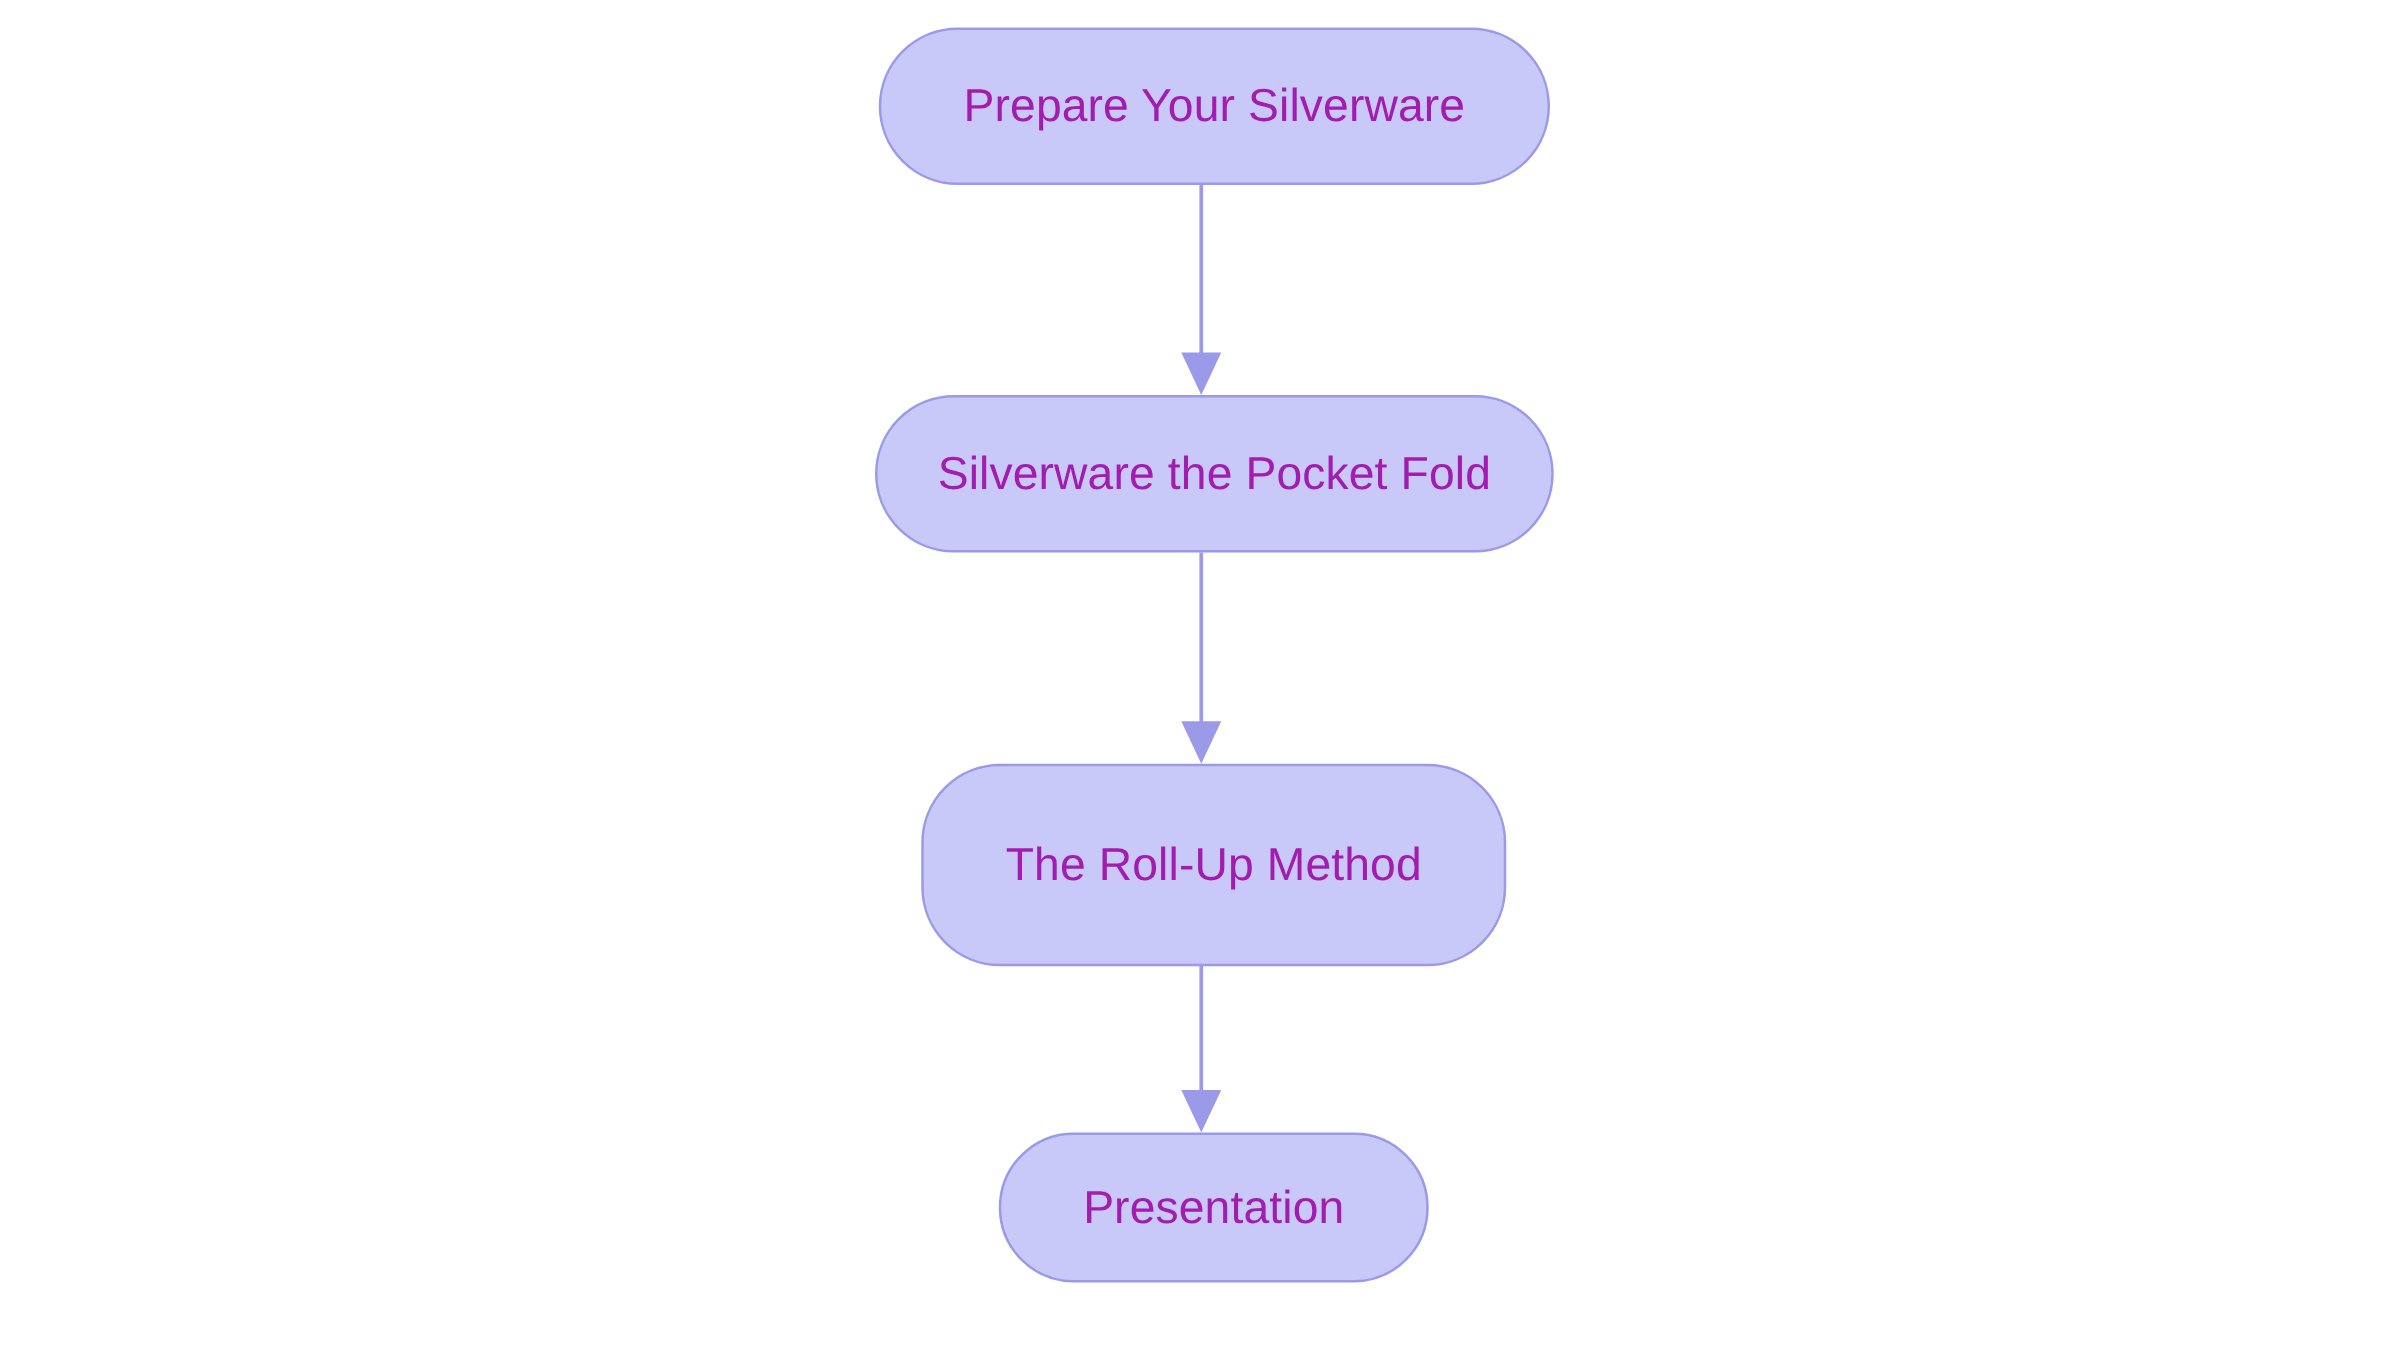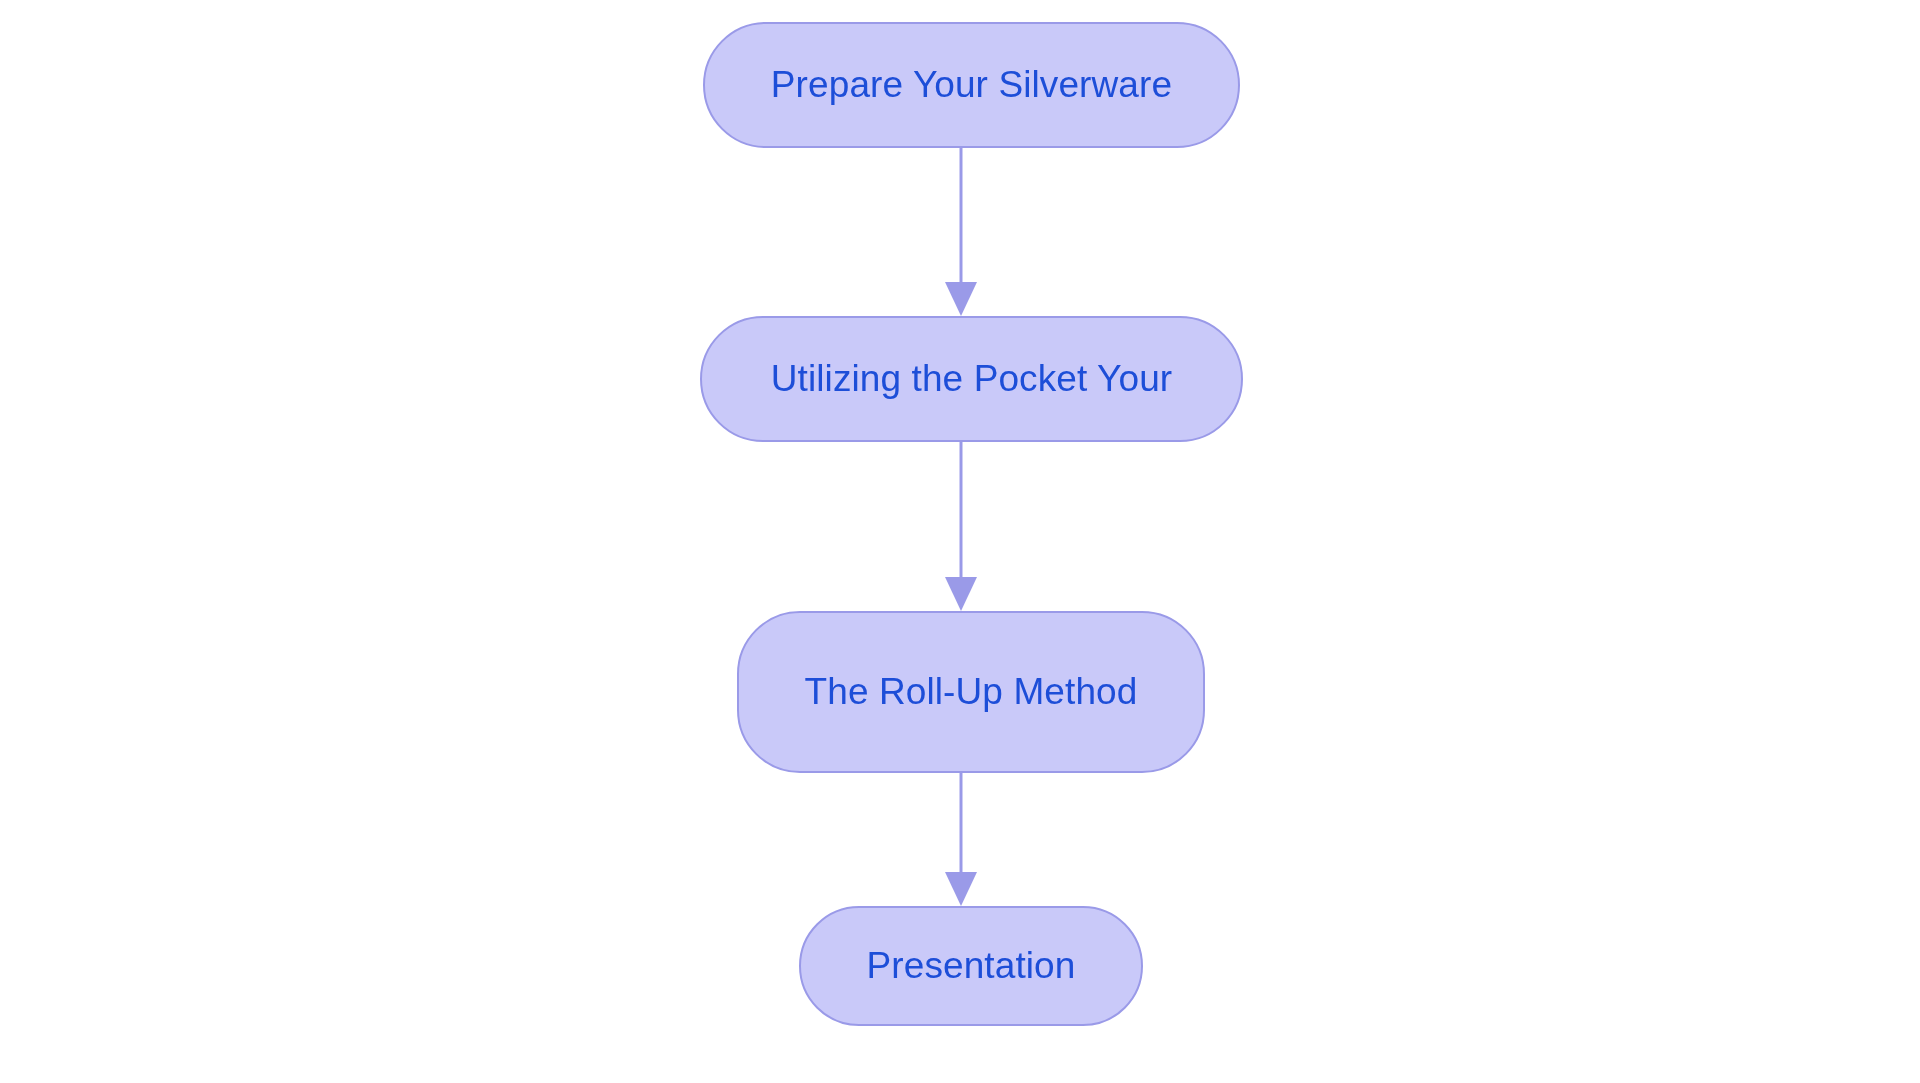--- a/index.html
+++ b/index.html
@@ -27,21 +27,21 @@
     position: absolute;
     box-sizing: border-box;
     background: #c9c9f9;
     border: 2px solid #9a9ae8;
     display: flex;
     align-items: center;
     justify-content: center;
     z-index: 2;
   }
   .node-label {
-    color: #1d4ed8;
+    color: #a21caf;
     font-size: 37px;
     font-weight: 400;
     line-height: 1.1;
     letter-spacing: 0.1px;
     white-space: nowrap;
     text-align: center;
     font-family: "Liberation Sans", "DejaVu Sans", sans-serif;
   }
 
   
@@ -103,21 +103,21 @@
       <path class="edge-line" d="M 961 737 L 961 880"></path>
       <polygon class="edge-head" points="961,906 945,872 977,872"></polygon>
     </g>
   </svg>
 
   <div class="node" id="node-0">
     <span class="node-label">Prepare Your Silverware</span>
   </div>
 
   <div class="node" id="node-1">
-    <span class="node-label">Utilizing the Pocket Your</span>
+    <span class="node-label">Silverware the Pocket Fold</span>
   </div>
 
   <div class="node" id="node-2">
     <span class="node-label">The Roll-Up Method</span>
   </div>
 
   <div class="node" id="node-3">
     <span class="node-label">Presentation</span>
   </div>
 

